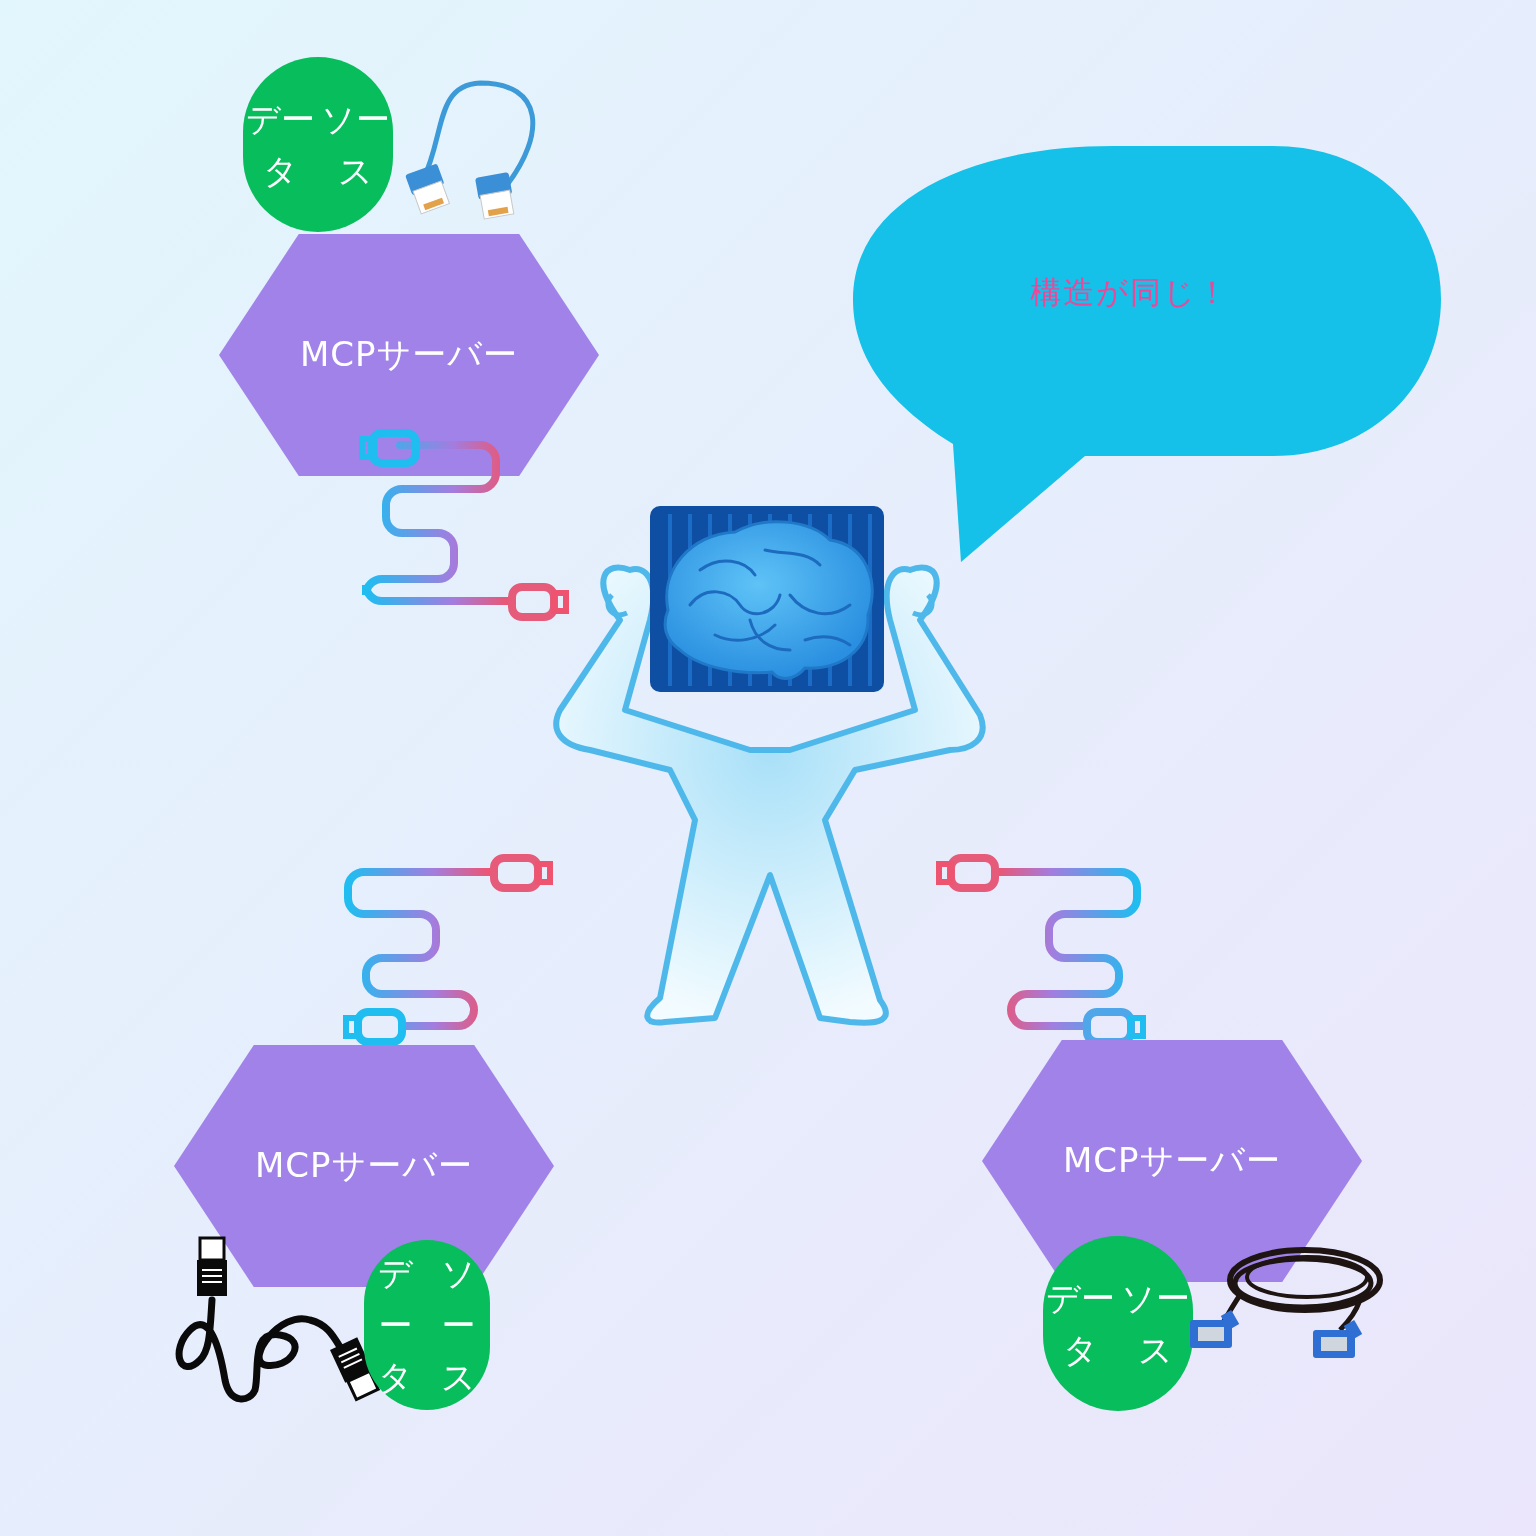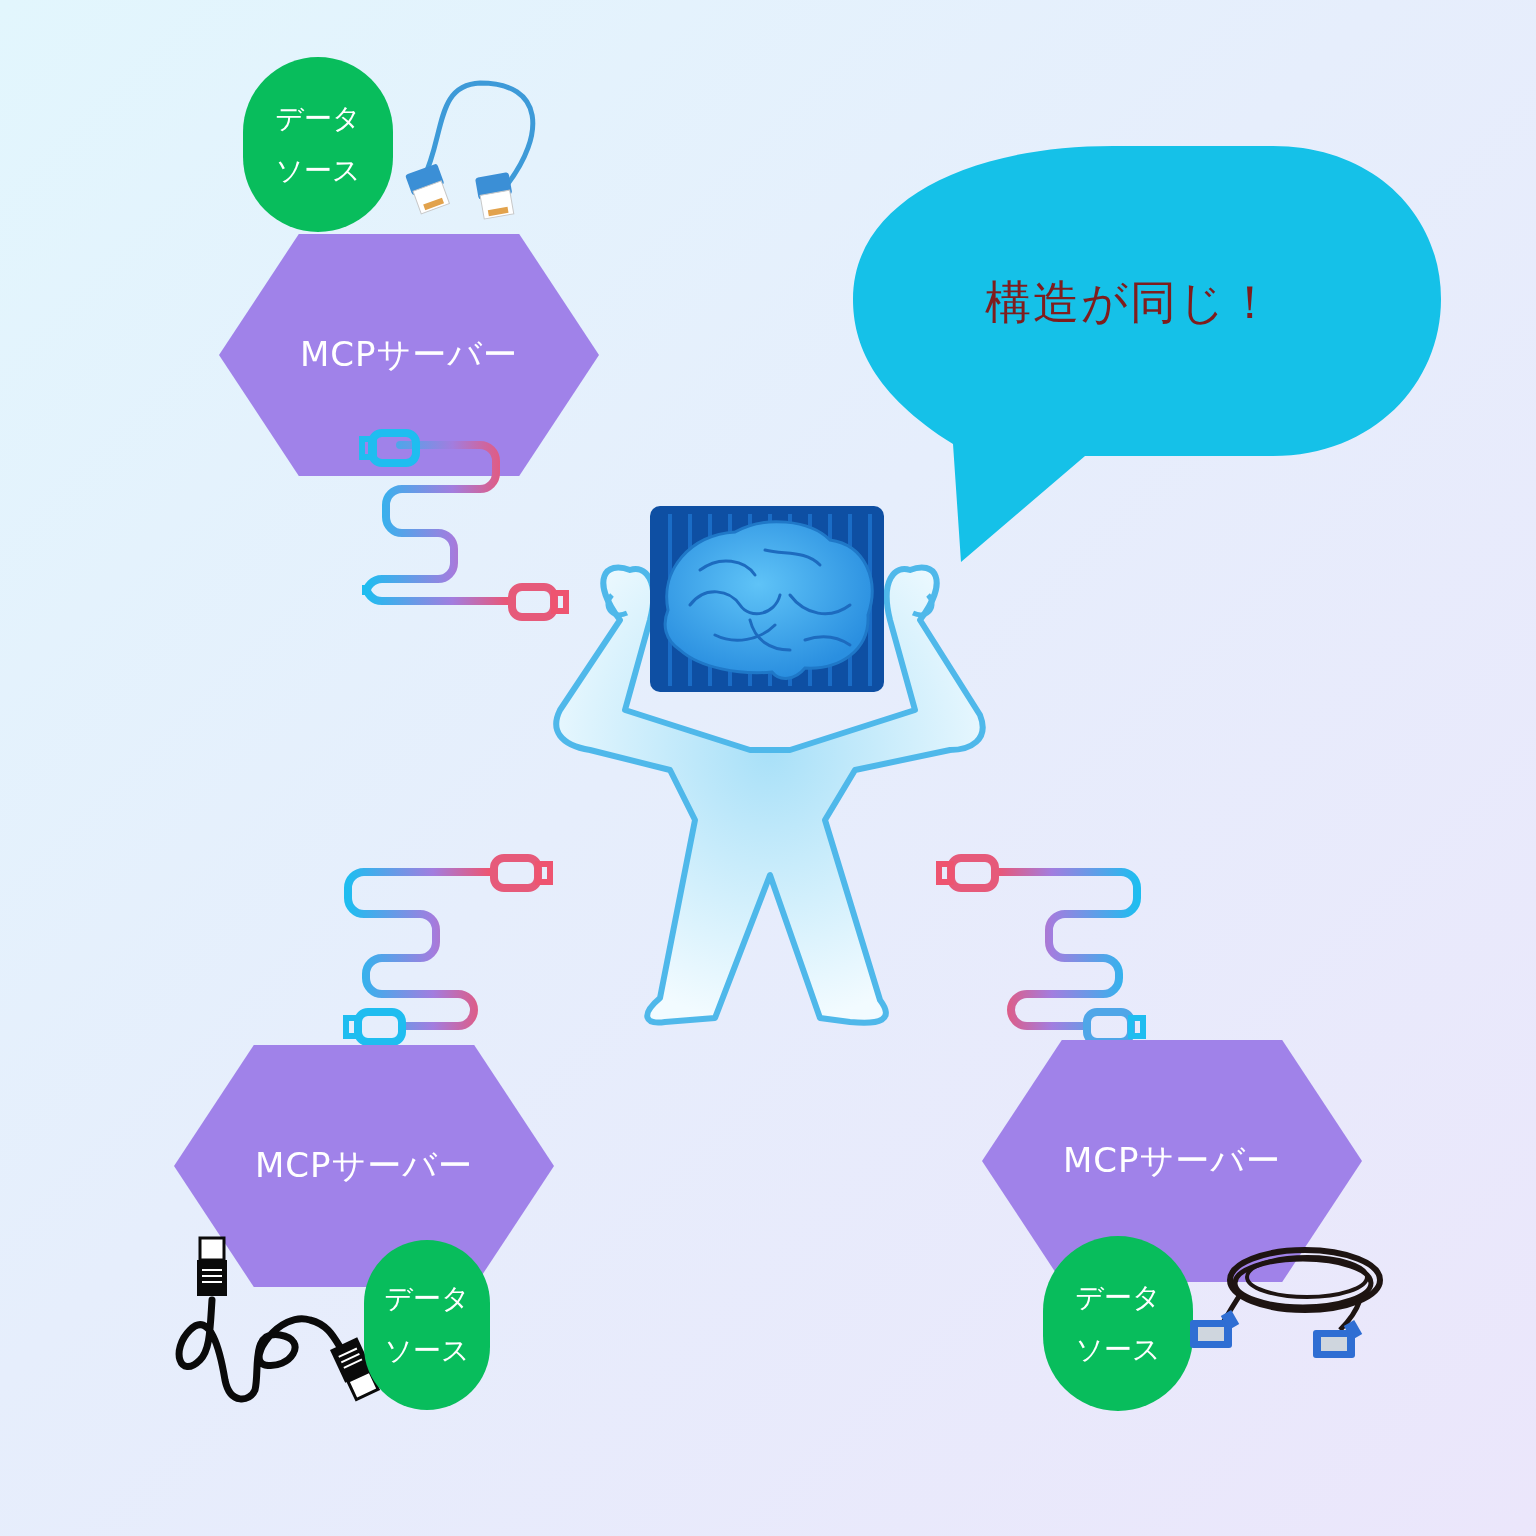--- a/index.html
+++ b/index.html
@@ -10,27 +10,27 @@
   }
   .hex {
     position: absolute; width: 380px; height: 242px;
     background: #a082e9;
     clip-path: polygon(21% 0, 79% 0, 100% 50%, 79% 100%, 21% 100%, 0 50%);
     display: flex; align-items: center; justify-content: center;
     color: #ffffff; font-size: 34px; letter-spacing: 1px;
   }
   .ds {
     position: absolute; width: 150px; height: 175px; border-radius: 75px;
-    background: #08bd5c; color: #ffffff; font-size: 28px; line-height: 52px;
-    display: flex; flex-direction: column; align-items: center; justify-content: center;
+    background: #08bd5c; color: #ffffff; font-size: 34px; line-height: 52px;
+    display: flex; flex-direction: row; align-items: center; justify-content: center;
     text-align: center;
   }
   .bubble-text {
     position: absolute; left: 970px; top: 272px; width: 320px; text-align: center;
-    color: #7f1d1d; font-size: 46px; letter-spacing: 2px;
+    color: #ec4899; font-size: 31px; letter-spacing: 2px;
   }
   svg { position: absolute; overflow: visible; }
 </style>
 </head>
 <body>
 
 <svg width="0" height="0" style="position:absolute">
   <defs>
     <linearGradient id="usbA" x1="0" y1="0" x2="1" y2="0">
       <stop offset="0" stop-color="#1fbdf0"></stop>

